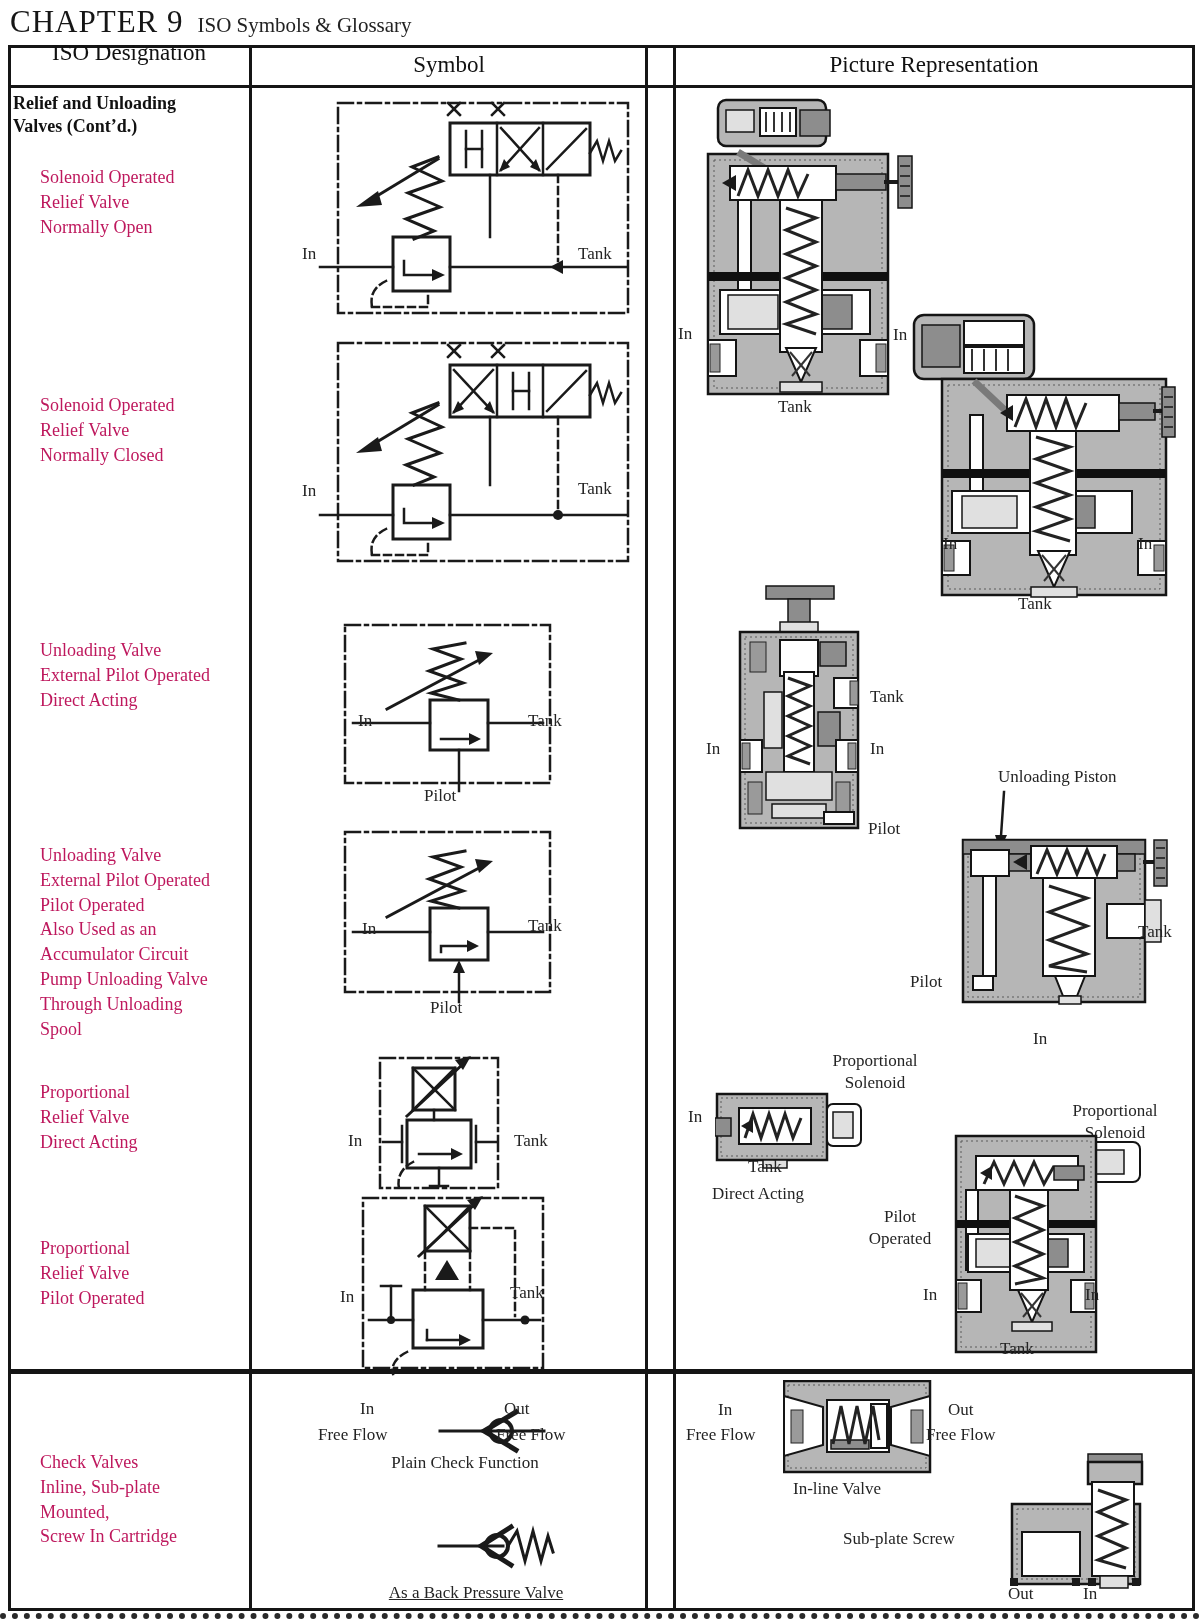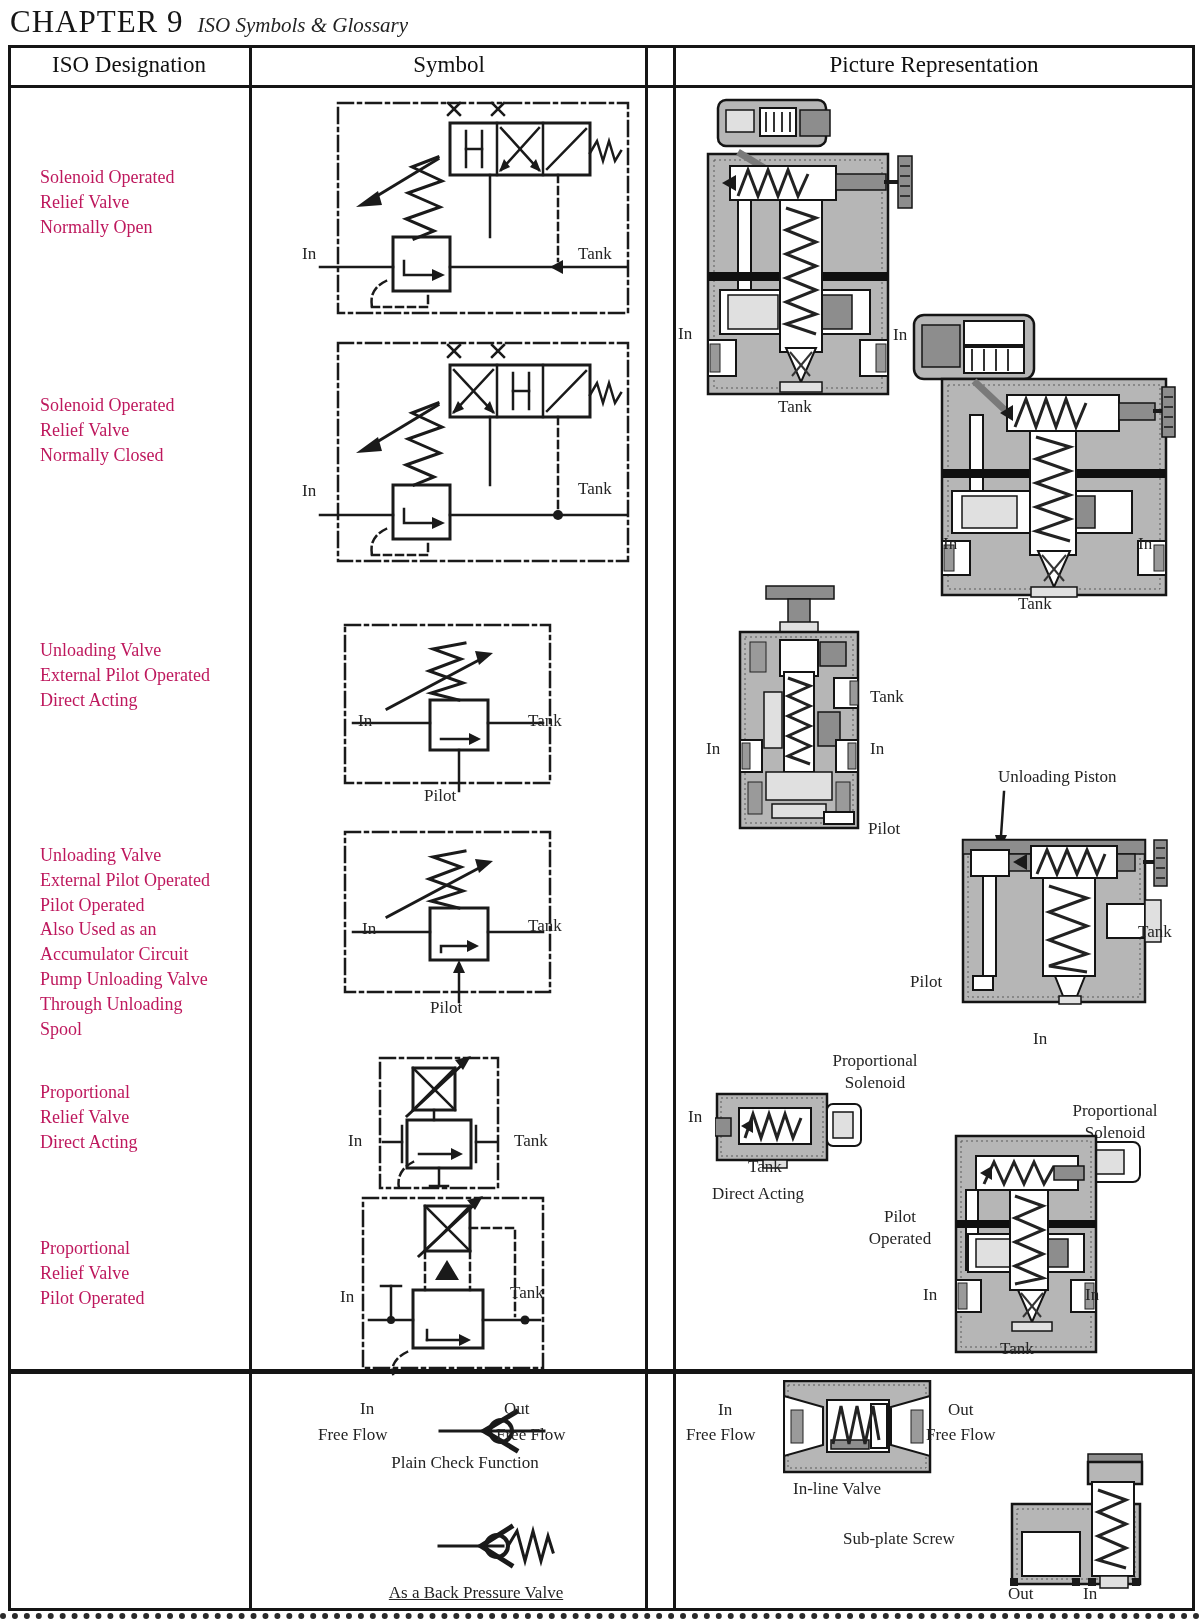--- a/index.html
+++ b/index.html
@@ -1,21 +1,21 @@
 <!DOCTYPE html>
 <html><head>
 <meta charset="utf-8">
 <style>
   html,body{margin:0;padding:0;background:#fff;}
   .page{position:relative;width:1200px;height:1619px;background:#fff;
         font-family:"Liberation Serif",serif;color:#1a1a1a;overflow:hidden;}
   .abs{position:absolute;}
   
   .chapter-title{font-size:31px;letter-spacing:1px;color:#161616;}
-  .chapter-sub{font-size:21px;font-style:italic;color:#222;}
+  .chapter-sub{font-size:21px;color:#222;}
   .colhdr{font-size:23px;text-align:center;color:#111;}
   .des{font-size:18px;line-height:1.38;white-space:pre-line;color:#be185d;}
   .des.bold{font-weight:bold;font-size:18px;line-height:1.3;color:#111;}
   .lbl{font-size:17px;color:#242424;white-space:pre-line;line-height:1.3;}
   .lbl.ctr{text-align:center;}
   
   .vline,.hline{background:#151515;}
   .dotline{border-top:6px dotted #2a2a2a;height:0;}
   
   svg .s{stroke:#1a1a1a;fill:none;stroke-width:2.5;stroke-linecap:square;}
@@ -49,24 +49,26 @@
   <div class="abs hline" style="left:8px;top:85px;width:1187px;height:3px;"></div>
   <div class="abs hline" style="left:8px;top:1369px;width:1187px;height:5px;"></div>
   <div class="abs hline" style="left:8px;top:1608px;width:1187px;height:3px;"></div>
   <div class="abs dotline" style="left:0px;top:1613px;width:1200px;"></div>
   <div class="abs vline" style="left:8px;top:45px;width:3px;height:1566px;"></div>
   <div class="abs vline" style="left:1192px;top:45px;width:3px;height:1566px;"></div>
   <div class="abs vline" style="left:249px;top:45px;width:3px;height:1566px;"></div>
   <div class="abs vline" style="left:645px;top:45px;width:3px;height:1566px;"></div>
   <div class="abs vline" style="left:673px;top:45px;width:3px;height:1566px;"></div>
 
-  <div class="abs colhdr" style="left:10px;top:52px;width:238px;">ISO Designation</div>
+  <div class="abs colhdr" style="left:10px;top:40px;width:238px;">ISO Designation</div>
   <div class="abs colhdr" style="left:255px;top:52px;width:388px;">Symbol</div>
   <div class="abs colhdr" style="left:678px;top:52px;width:512px;">Picture Representation</div>
 
+  <div class="abs des bold" style="left:13px;top:92px;width:235px;">Relief and Unloading
+Valves (Cont’d.)</div>
   <div class="abs des" style="left:40px;top:165px;">Solenoid Operated
 Relief Valve
 Normally Open</div>
   <div class="abs des" style="left:40px;top:393px;">Solenoid Operated
 Relief Valve
 Normally Closed</div>
   <div class="abs des" style="left:40px;top:638px;">Unloading Valve
 External Pilot Operated
 Direct Acting</div>
   <div class="abs des" style="left:40px;top:843px;">Unloading Valve
@@ -76,20 +78,24 @@
 Accumulator Circuit
 Pump Unloading Valve
 Through Unloading
 Spool</div>
   <div class="abs des" style="left:40px;top:1080px;">Proportional
 Relief Valve
 Direct Acting</div>
   <div class="abs des" style="left:40px;top:1236px;">Proportional
 Relief Valve
 Pilot Operated</div>
+  <div class="abs des" style="left:40px;top:1450px;">Check Valves
+Inline, Sub-plate
+Mounted,
+Screw In Cartridge</div>
 
   <svg class="abs" style="left:300px;top:95px;" width="345" height="235" viewBox="0 0 345 235">
     <rect class="s dd" x="38" y="8" width="290" height="210"></rect>
     <rect class="s s3" x="150" y="28" width="140" height="52"></rect>
     <line class="s" x1="197" y1="28" x2="197" y2="80"></line>
       <line class="s" x1="243" y1="28" x2="243" y2="80"></line>
     <line class="s" x1="166" y1="36" x2="166" y2="72"></line>
       <line class="s" x1="182" y1="36" x2="182" y2="72"></line>
     <line class="s" x1="166" y1="54" x2="182" y2="54"></line>
     <line class="s" x1="201" y1="33" x2="239" y2="75"></line>

